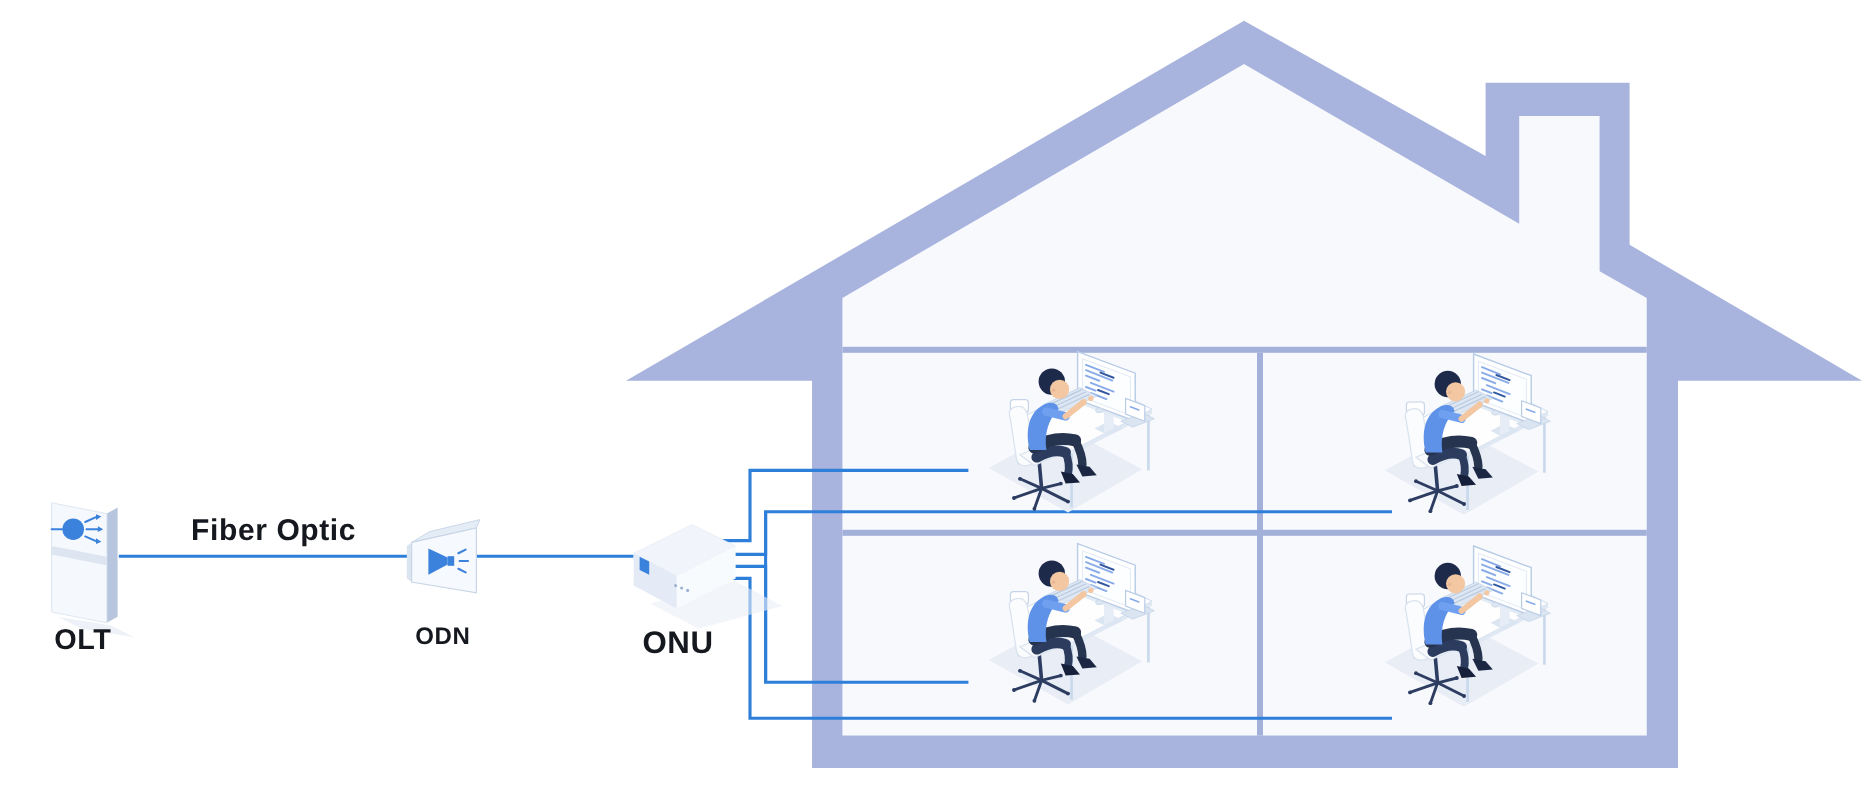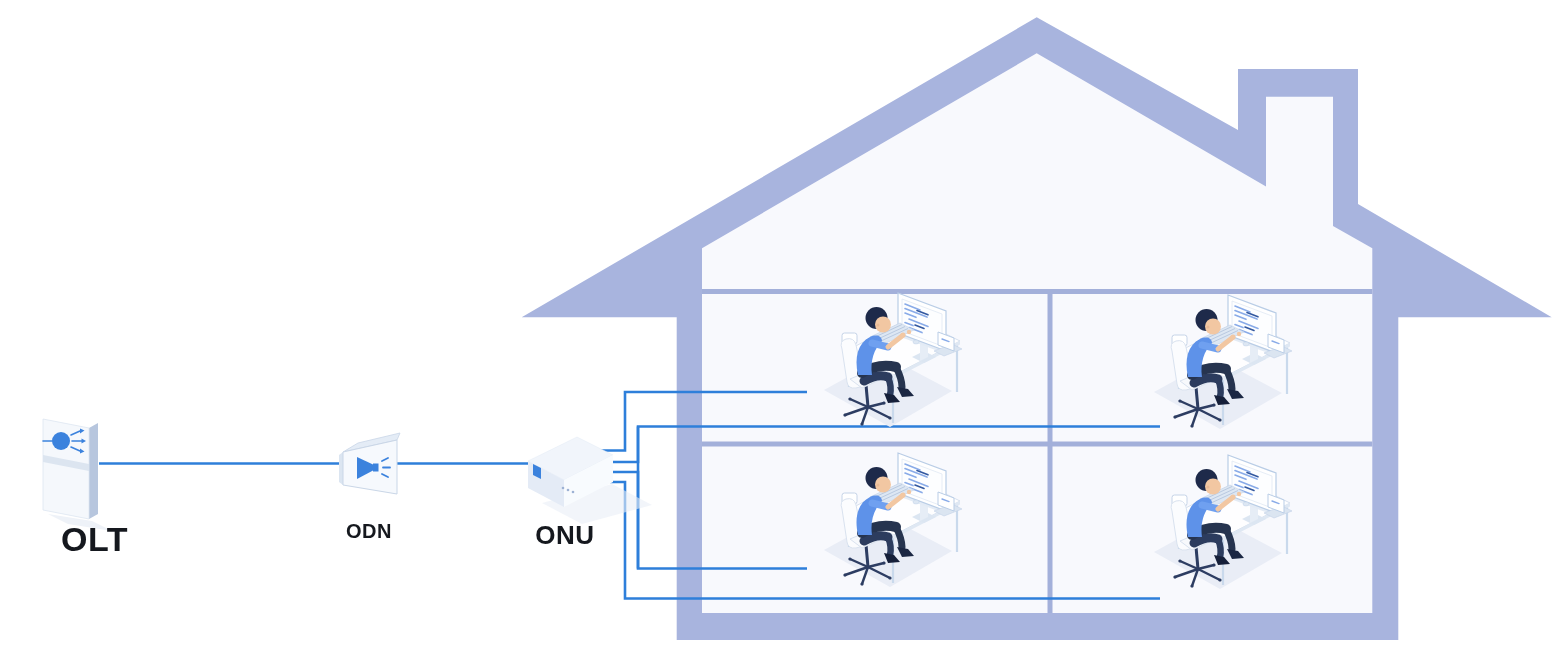--- a/index.html
+++ b/index.html
@@ -1,21 +1,21 @@
 <!DOCTYPE html>
 <html style="--house-band: #a8b4de; --room-divider: #a3b0da; --room-fill: #f8f9fd; --fiber-line: #2e7fda; --device-accent: #3b82dd; --label-text: #15181e;"><head>
 <meta charset="utf-8">
 <style>
   html,body{margin:0;padding:0;background:#fff;}
   .canvas{position:relative;width:1560px;height:667px;background:#fff;overflow:hidden;
           font-family:"Liberation Sans",sans-serif;}
   .scene{position:absolute;left:0;top:0;}
   .lbl{position:absolute;font-weight:700;color:var(--label-text,#15181e);
        letter-spacing:.5px;text-align:center;user-select:none;}
-  #label-olt  {left:36px; top:520px; width:66px; font-size:34px;margin-left:25px;}
+  #label-olt  {left:36px; top:520px; width:66px; font-size:24px;}
   #label-odn  {left:337px;top:520px; width:64px; font-size:20px;}
   #label-onu  {left:531px;top:520px; width:68px; font-size:26px;}
   #label-fiber{left:150px;top:428px; width:156px;font-size:25px;}
 </style>
 </head>
 <body>
 
 <div class="canvas">
 
 <svg class="scene" width="1560" height="667" viewBox="0 0 1560 667">
@@ -178,14 +178,15 @@
 
   <use href="#ws" x="812" y="287"></use>
   <use href="#ws" x="1142" y="289"></use>
   <use href="#ws" x="812" y="447"></use>
   <use href="#ws" x="1142" y="449"></use>
 </svg>
 
 <div class="lbl" id="label-olt">OLT</div>
 <div class="lbl" id="label-odn">ODN</div>
 <div class="lbl" id="label-onu">ONU</div>
+<div class="lbl" id="label-fiber">Fiber Optic</div>
 
 </div>
 
 </body></html>

